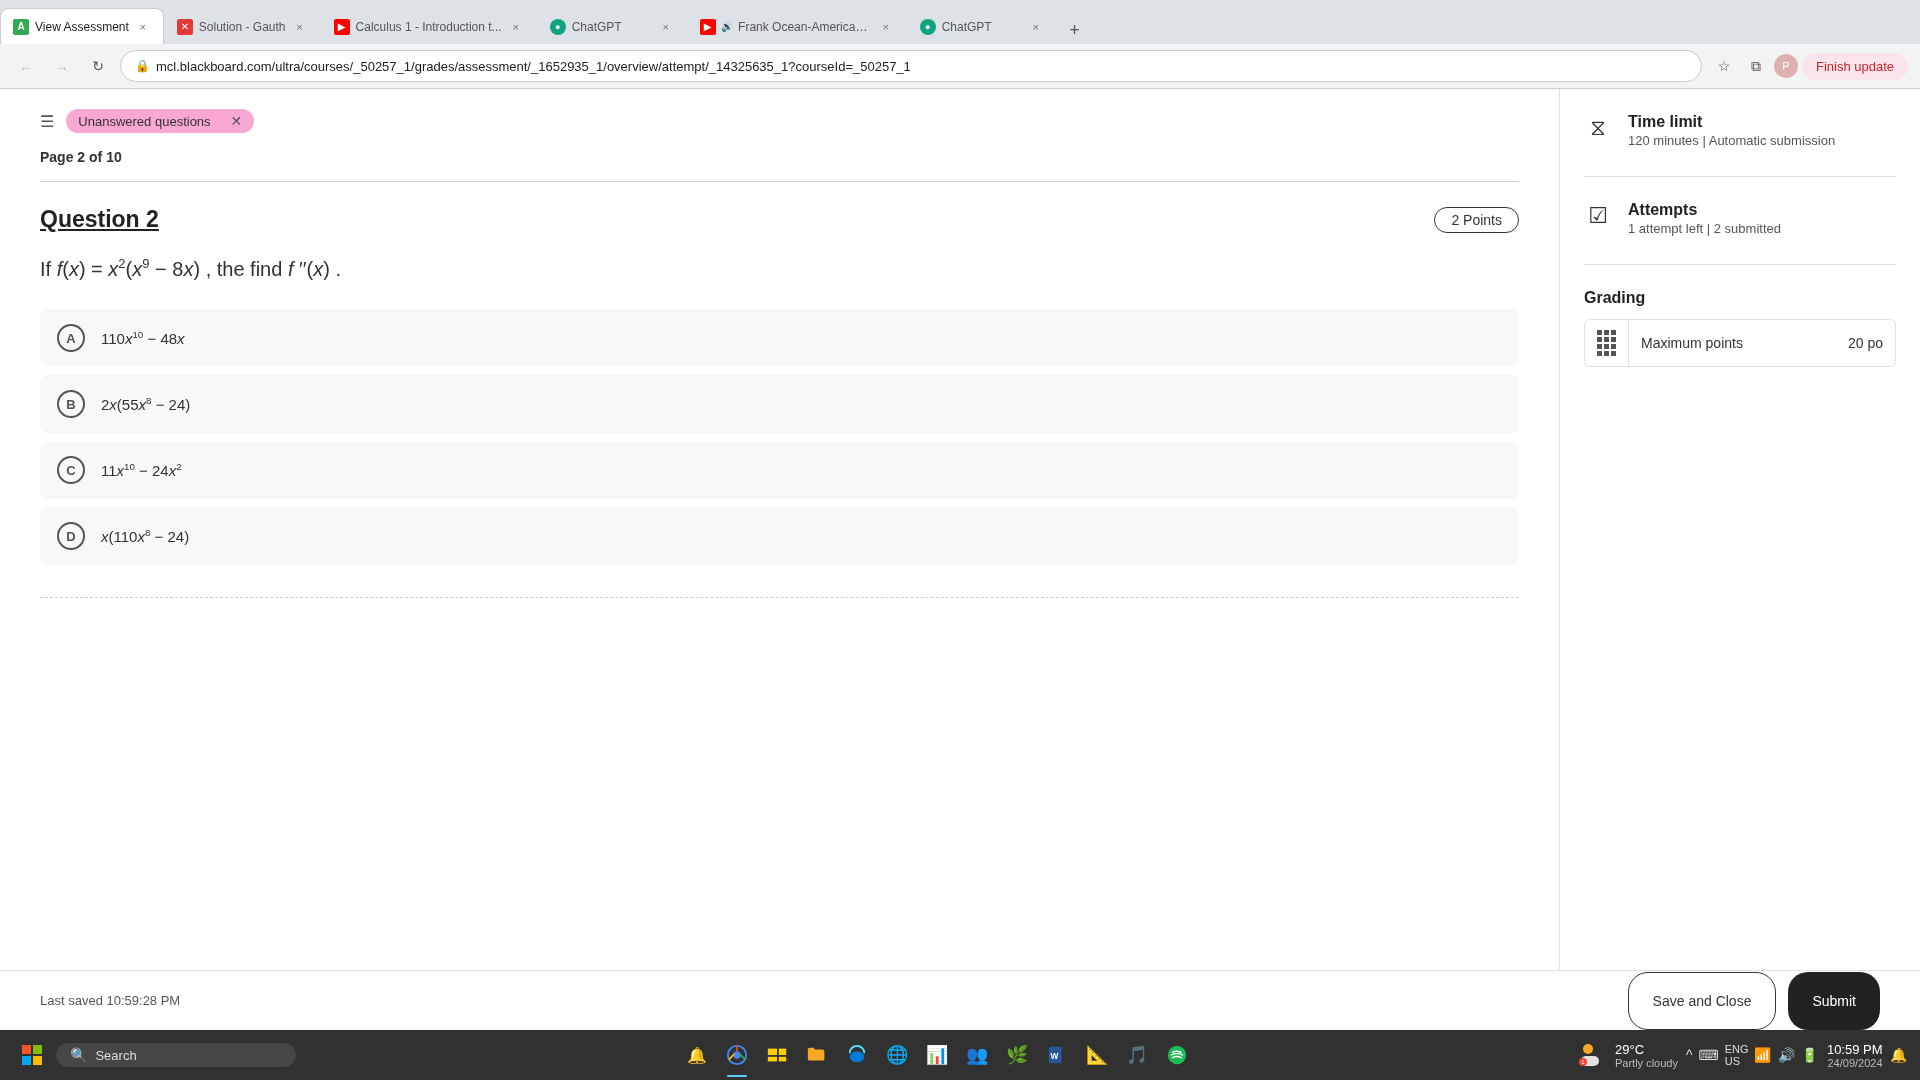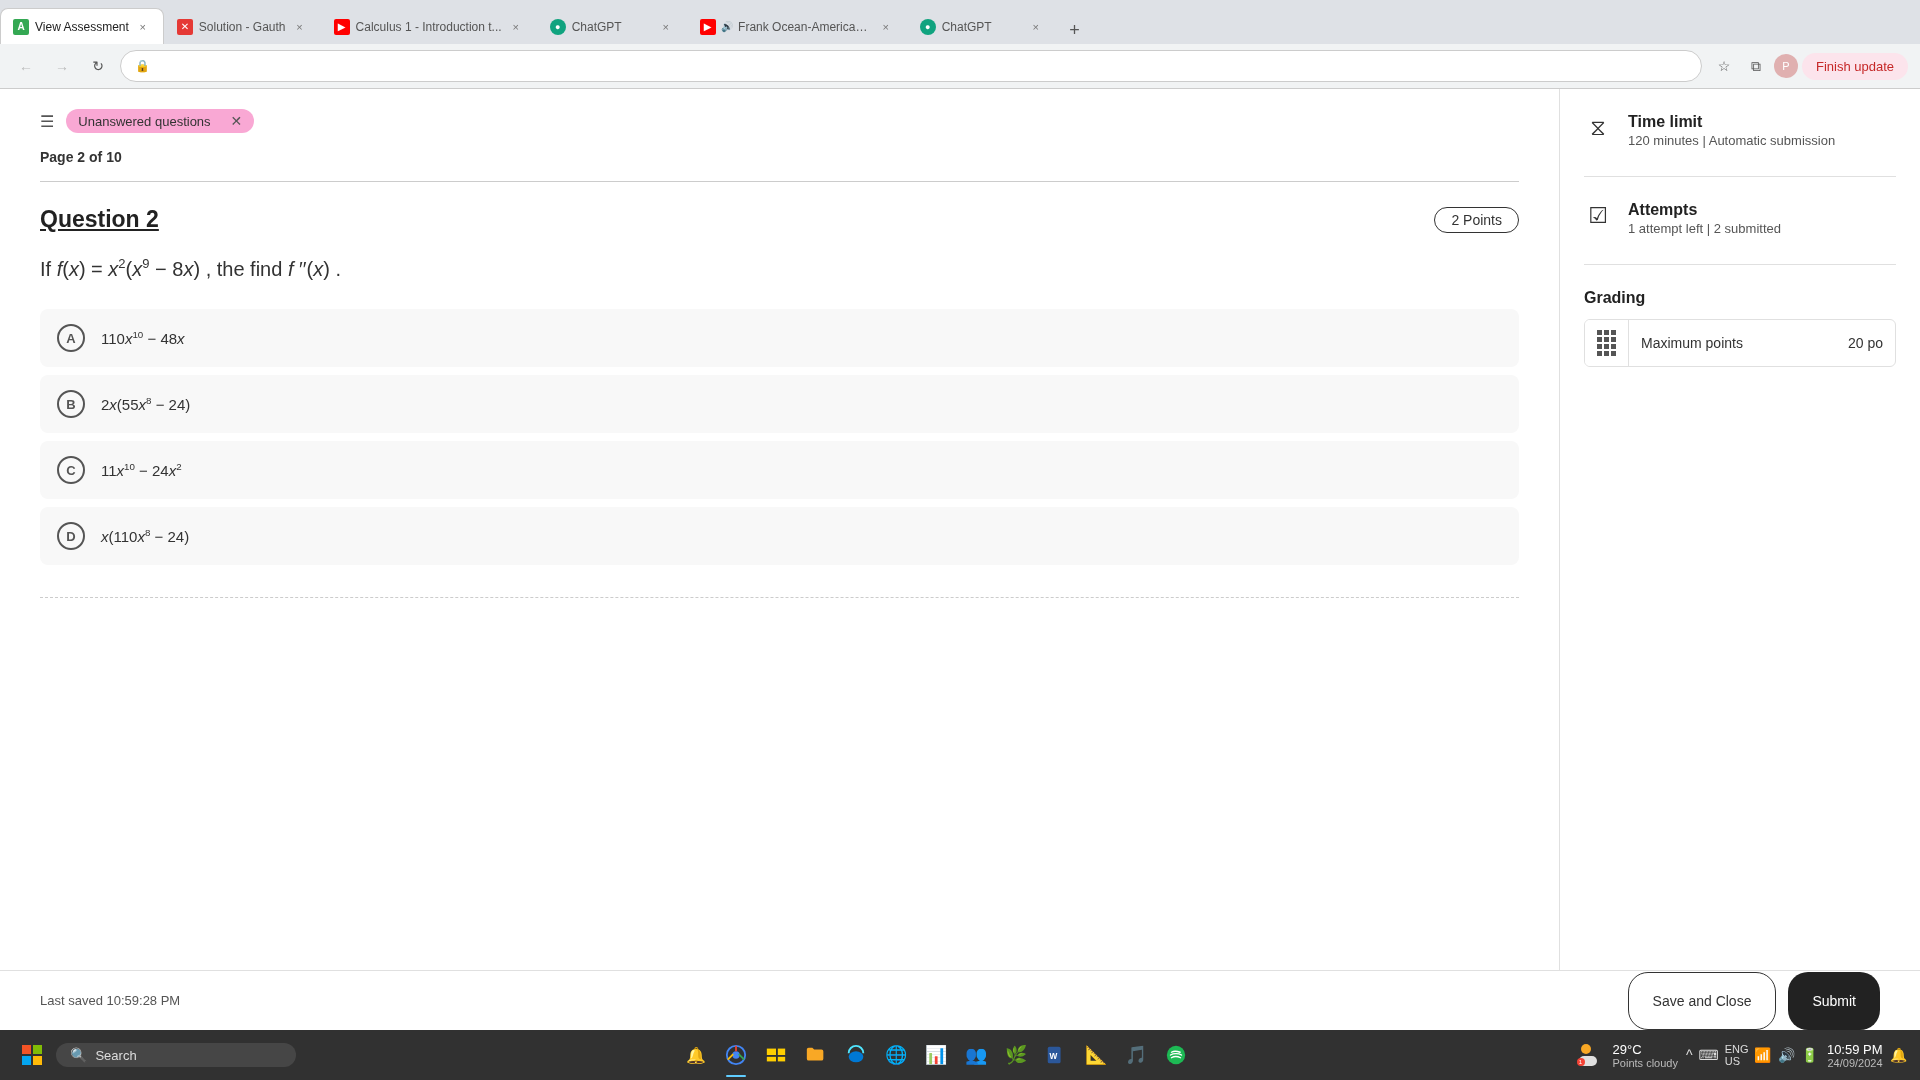--- a/index.html
+++ b/index.html
@@ -140,20 +140,21 @@
     </div>
     <div class="new-tab-btn">+</div>
   </div>
 
   <div class="address-bar-row">
     <div class="nav-btn disabled">←</div>
     <div class="nav-btn disabled">→</div>
     <div class="nav-btn">↻</div>
     <div class="address-input">
       <span class="lock-icon">🔒</span>
+      <span class="address-url">mcl.blackboard.com/ultra/courses/_50257_1/grades/assessment/_1652935_1/overview/attempt/_14325635_1?courseId=_50257_1</span>
     </div>
     <div class="toolbar-icons">
       <div class="toolbar-icon">☆</div>
       <div class="toolbar-icon">⧉</div>
       <div class="avatar-circle">P</div>
       <button class="finish-update-btn">Finish update</button>
     </div>
   </div>
 </div>
 
@@ -330,21 +331,21 @@
     <div class="weather-widget">
       <div style="position:relative;width:30px;height:30px;display:flex;align-items:center;justify-content:center;">
         <div style="width:10px;height:10px;background:#f9a825;border-radius:50%;position:absolute;top:4px;left:4px;"></div>
         <div style="width:18px;height:10px;background:#e0e0e0;border-radius:10px;position:absolute;bottom:4px;left:2px;"></div>
         <div style="position:absolute;bottom:8px;left:1px;">
           <div style="width:8px;height:8px;background:#f44336;border-radius:50%;position:absolute;top:-4px;left:-1px;display:flex;align-items:center;justify-content:center;font-size:6px;color:#fff;">1</div>
         </div>
       </div>
       <div>
         <div class="weather-temp">29°C</div>
-        <div class="weather-desc">Points cloudy</div>
+        <div class="weather-desc">Partly cloudy</div>
       </div>
     </div>
 
     <div class="sys-tray">
       <span class="tray-icon">^</span>
       <span class="tray-icon">⌨</span>
       <div class="lang-badge">ENG<br>US</div>
       <span class="tray-icon">📶</span>
       <span class="tray-icon">🔊</span>
       <span class="tray-icon">🔋</span>

